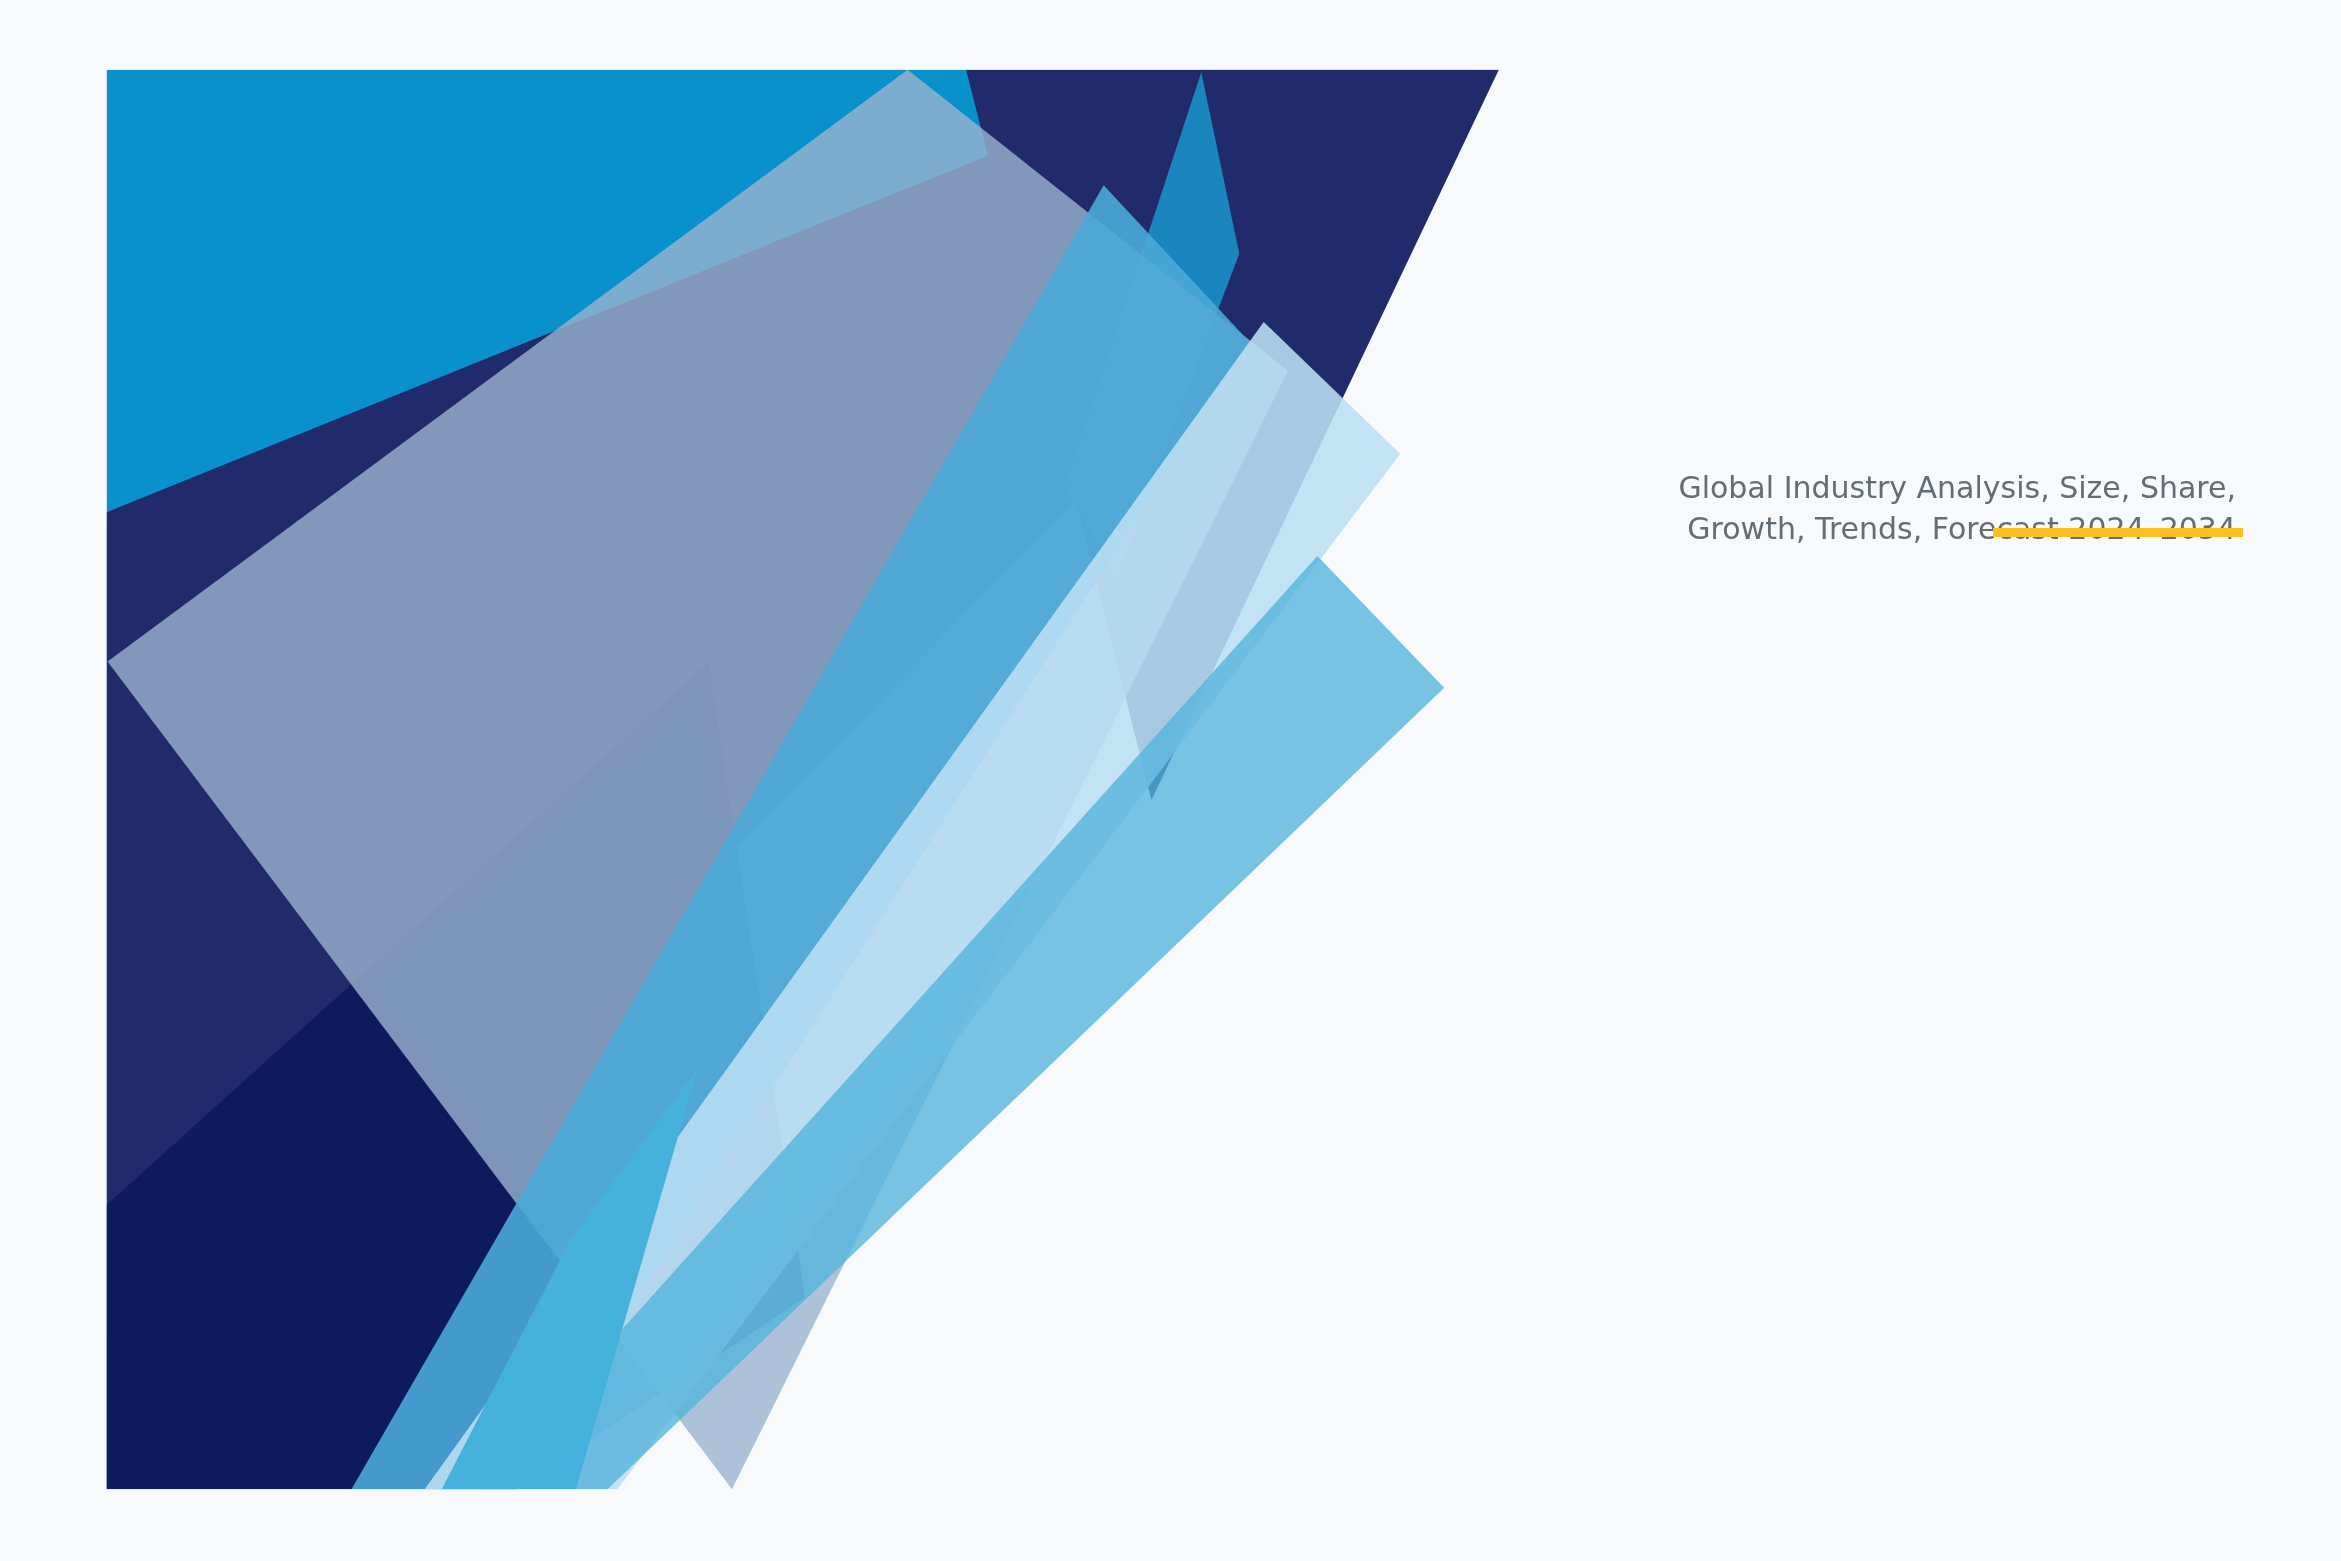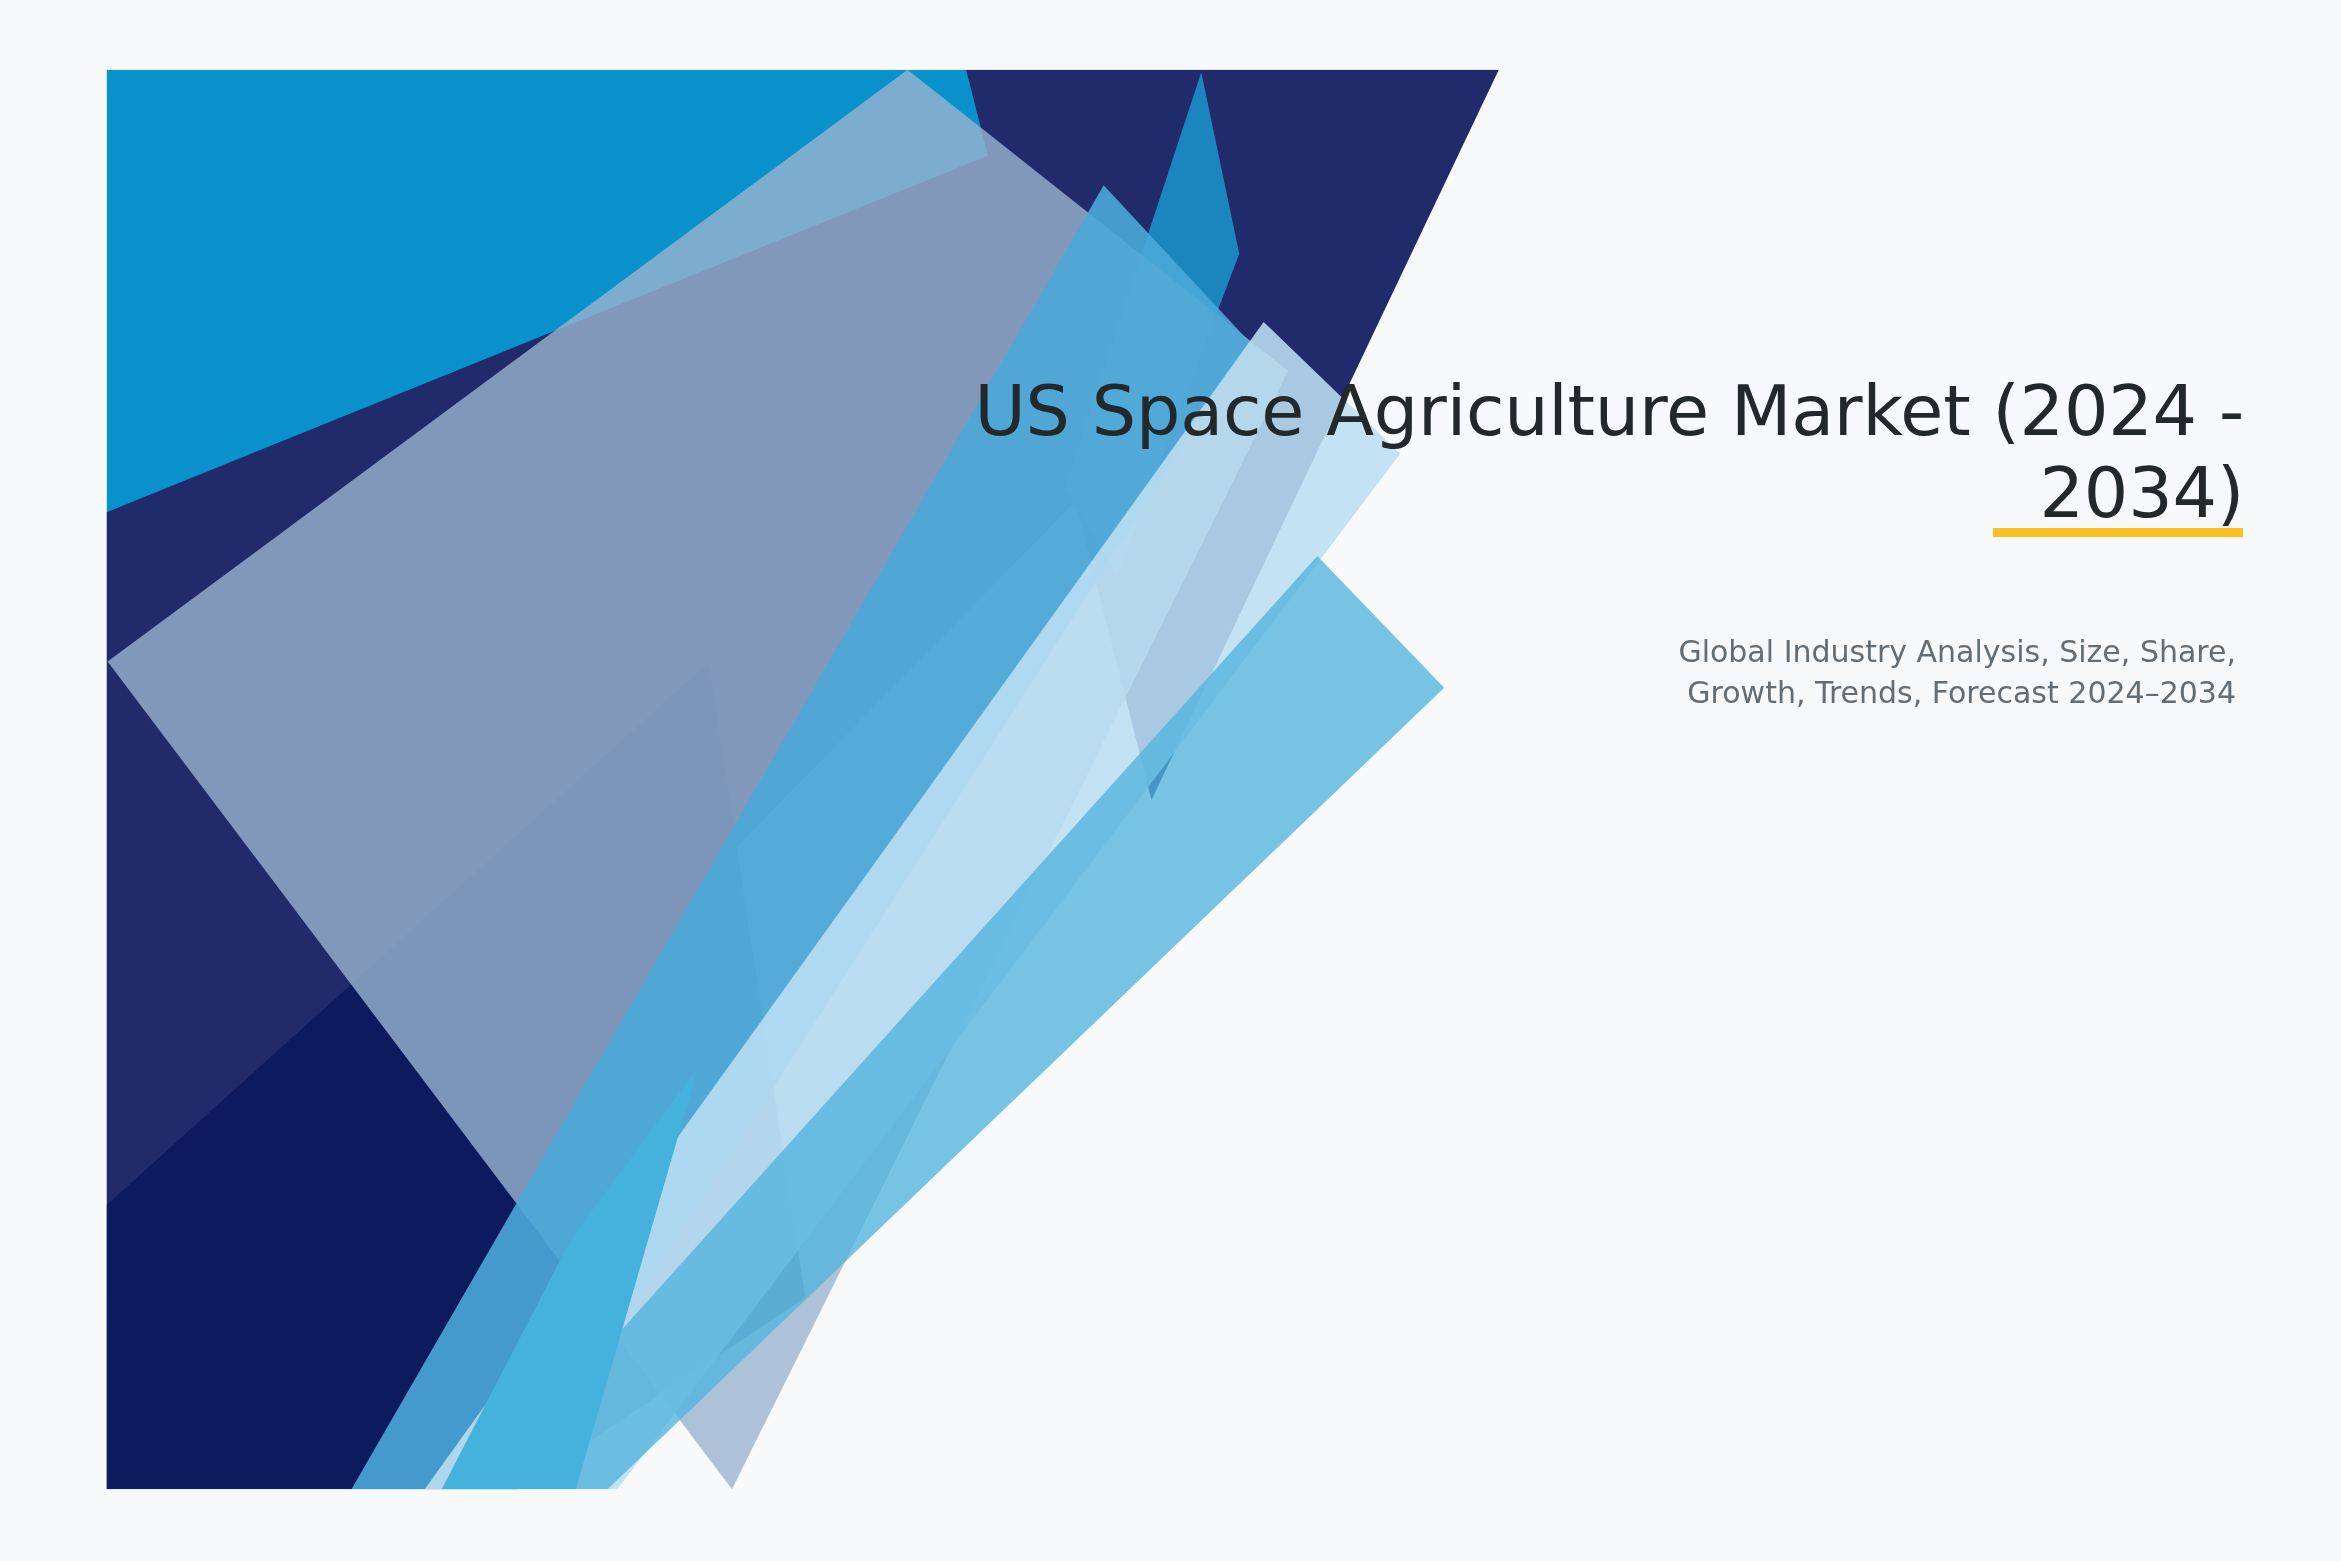--- a/index.html
+++ b/index.html
@@ -114,19 +114,18 @@
 
         <polygon points="1430,2190 1180,3053 905,3053 1170,2540" fill="#45b2dd"></polygon>
 
       </g>
     </svg>
   </div>
 
   <div id="title-accent"></div>
 
   <div id="text-block">
-    <h1 id="page-title">US Space Agriculture Market (2024 - 2034)</h1>
     <p id="page-subtitle">Global Industry Analysis, Size, Share,
 Growth, Trends, Forecast 2024–2034</p>
   </div>
 
 </div>
 
 
 </body></html>

